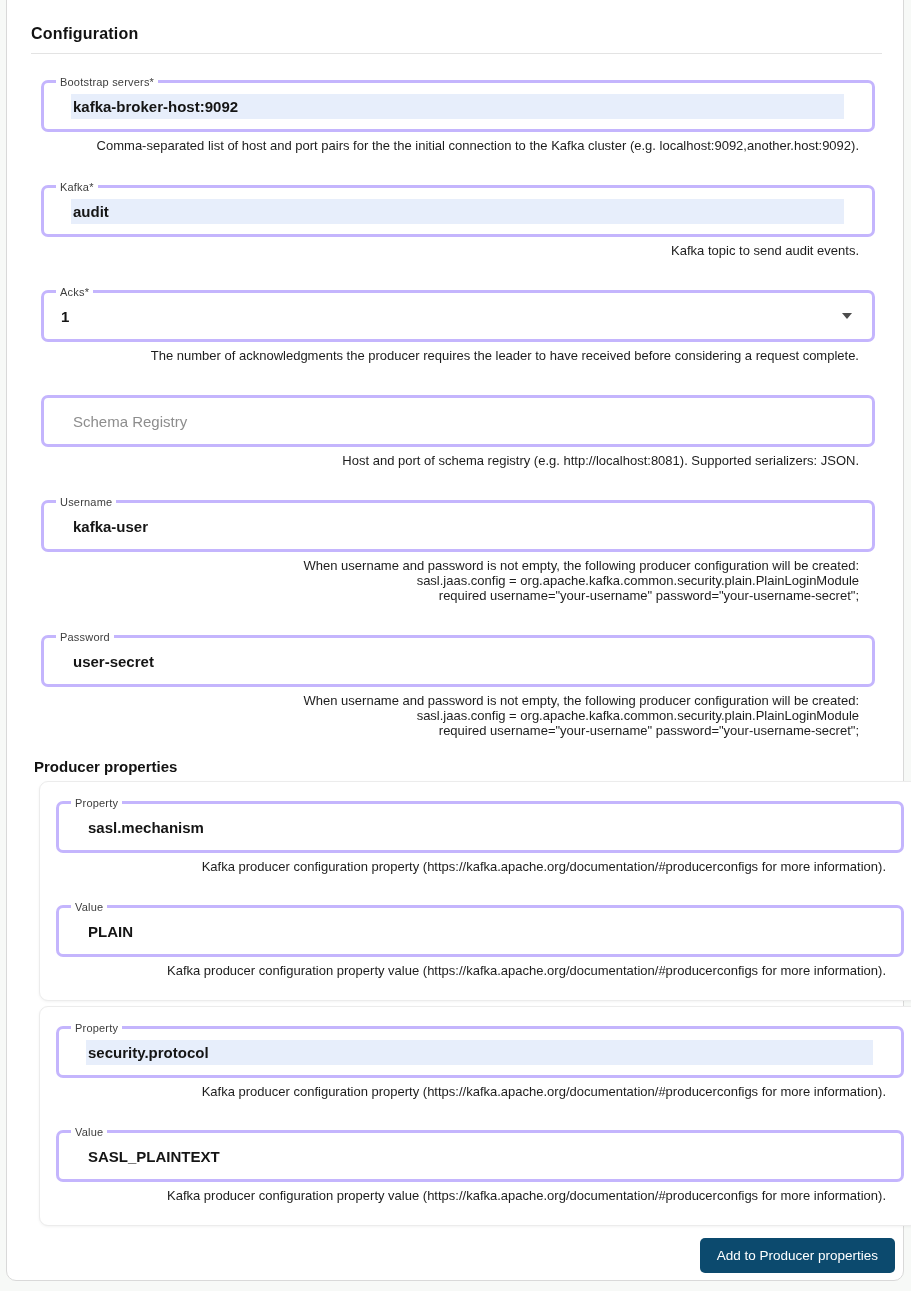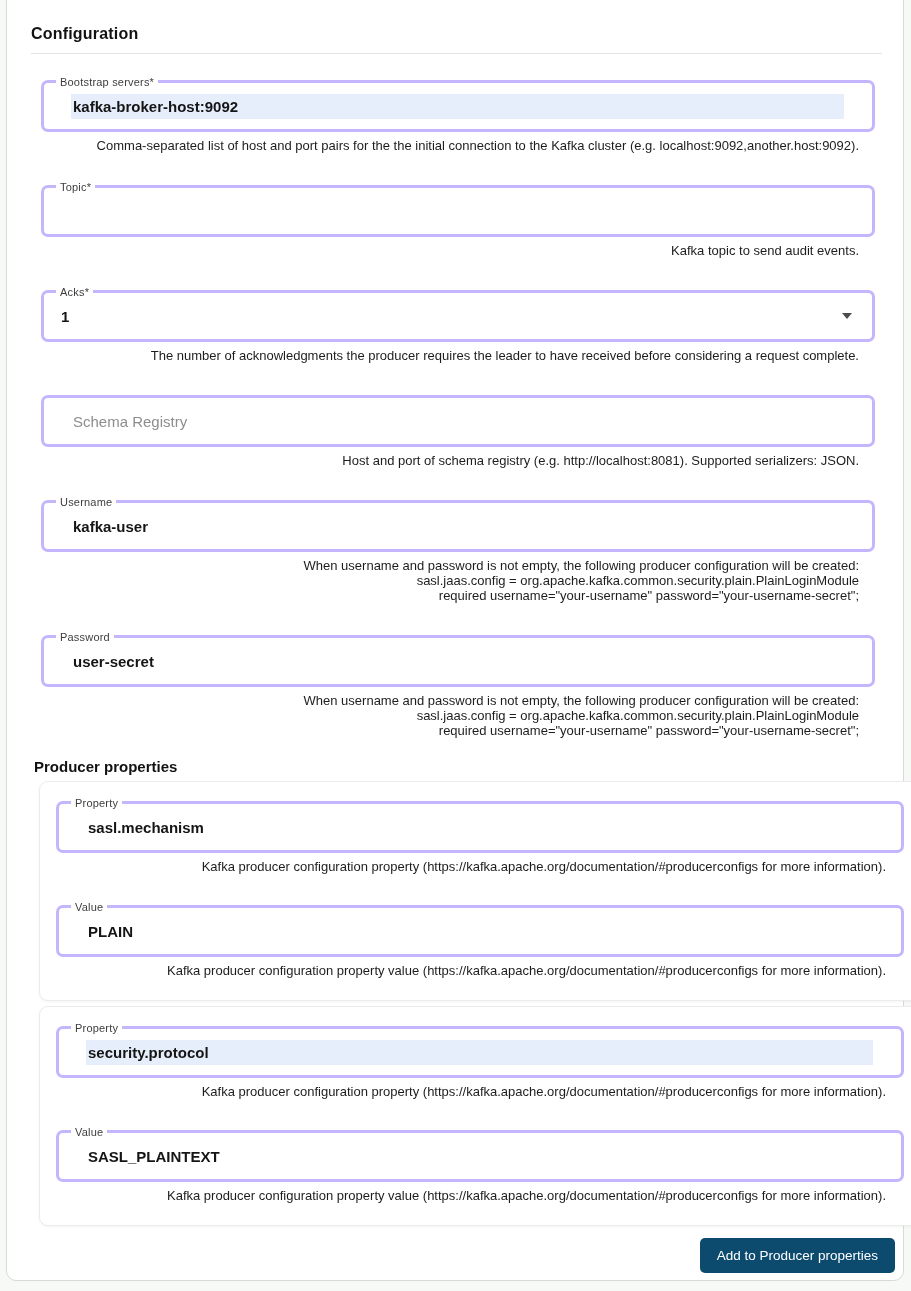--- a/index.html
+++ b/index.html
@@ -77,21 +77,22 @@
 
   <div class="fields">
 
     <div class="field">
       <span class="field-label">Bootstrap servers*</span>
       <input class="hl" type="text" value="kafka-broker-host:9092" style="">
     </div>
     <div class="helper">Comma-separated list of host and port pairs for the the initial connection to the Kafka cluster (e.g. localhost:9092,another.host:9092).</div>
 
     <div class="field">
-      <span class="field-label">Topic*</span>
+      <span class="field-label">Kafka*</span>
+      <input class="hl" type="text" value="audit" style="">
     </div>
     <div class="helper">Kafka topic to send audit events.</div>
 
     <div class="field">
       <span class="field-label">Acks*</span>
       <div class="select-value">1</div>
       <div class="caret"></div>
     </div>
     <div class="helper">The number of acknowledgments the producer requires the leader to have received before considering a request complete.</div>
 

